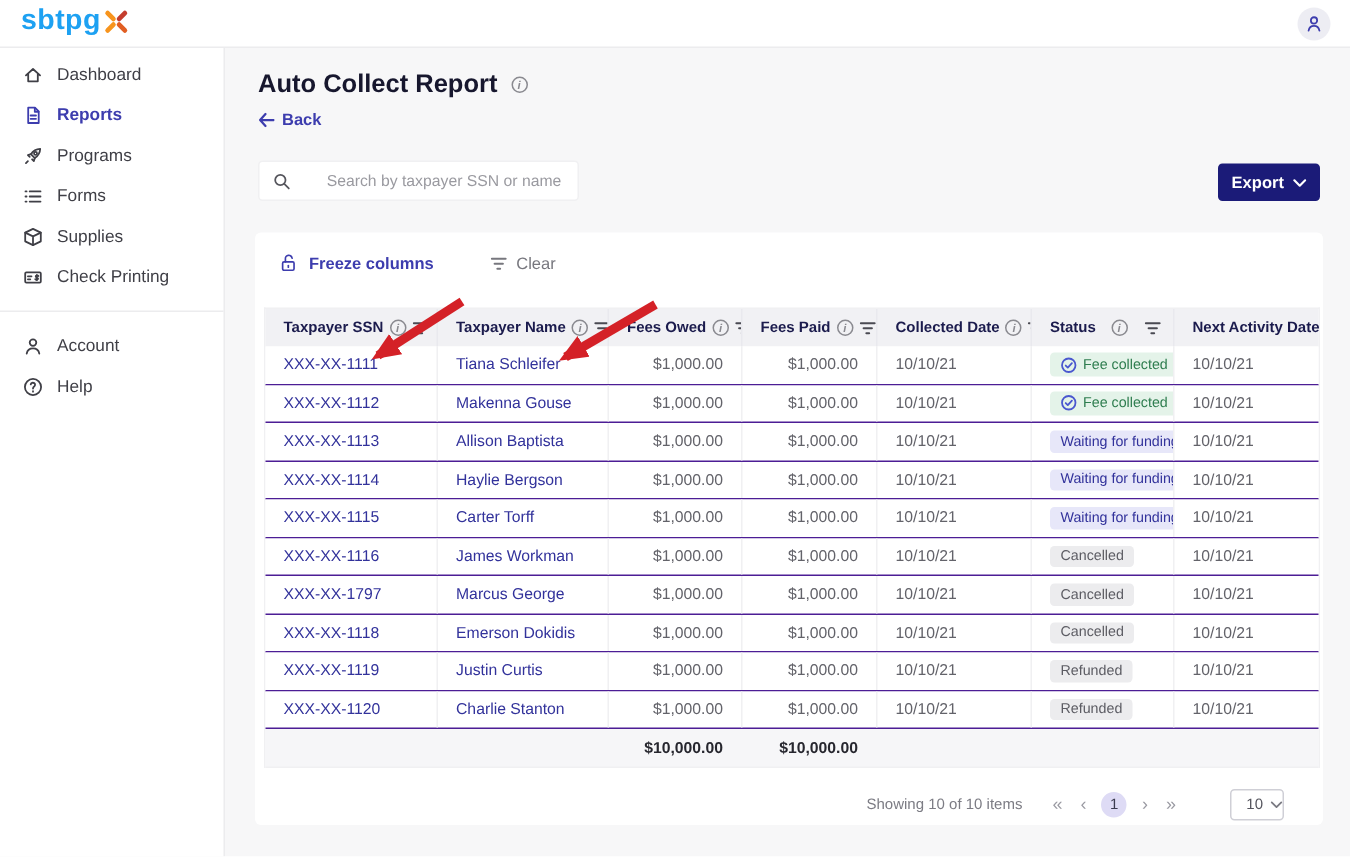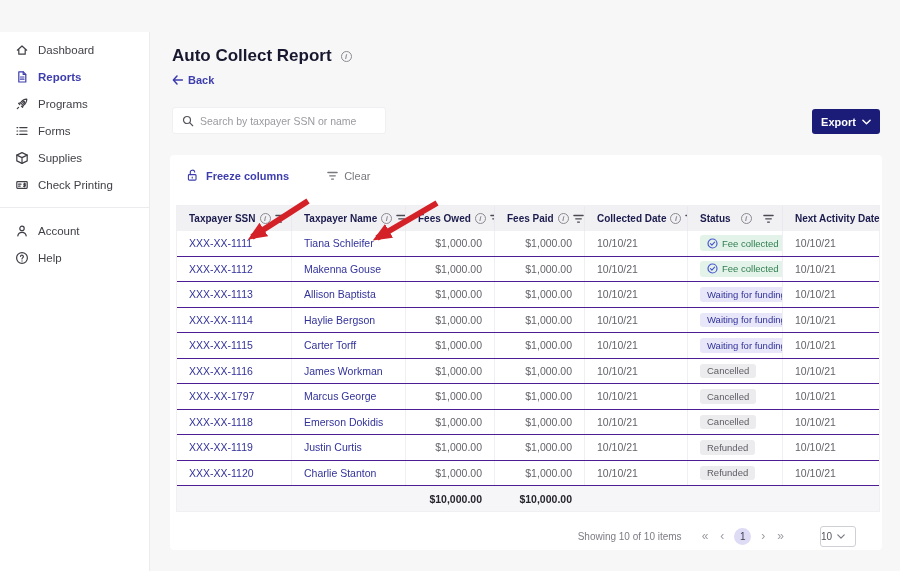--- a/index.html
+++ b/index.html
@@ -29,21 +29,21 @@
   .page-title { font-size:17px; font-weight:bold; color:#17172e; }
   .info-i { display:inline-flex; align-items:center; justify-content:center; width:11px; height:11px;
             border:1px solid #8a8a90; border-radius:50%; color:#8a8a90; font-size:7.5px;
             font-style:italic; font-weight:bold; flex:none; }
   .back-link { position:absolute; left:172px; top:74px; font-size:11px; font-weight:bold;
                color:#3d3dae; display:flex; align-items:center; gap:5px; cursor:pointer; }
 
   
   .search-box { position:absolute; left:172px; top:107px; width:214px; height:27px; background:#fff;
                 border:1px solid #f0f0f2; border-radius:3px; display:flex; align-items:center;
-                padding-left:9px; gap:6px; }
+                padding-left:9px; gap:24px; }
   .search-box input { border:none; outline:none; font-size:10.5px; color:#333; width:170px;
                       font-family:"Liberation Sans", sans-serif; background:transparent; }
   .search-box input::placeholder { color:#9a9aa0; }
   .export-btn { position:absolute; left:812px; top:109px; width:68px; height:25px; background:#1b1b78;
                 color:#fff; font-size:11px; font-weight:bold; border-radius:3px; display:flex;
                 align-items:center; justify-content:center; gap:6px; cursor:pointer; }
 
   
   .card { position:absolute; left:170px; top:155px; width:712px; height:395px; background:#fff;
           border-radius:4px; overflow:hidden; }
@@ -74,31 +74,48 @@
   .totals-row .td { font-weight:bold; color:#26262e; border-left:none; }
 
   
   .card-footer { position:absolute; left:0; right:26px; top:370px; height:22px; display:flex;
                  align-items:center; justify-content:flex-end; font-size:10px; color:#7c7c84; }
   .pg-summary { margin-right:14px; }
   .pg-btn { color:#9a9aa2; font-size:12px; padding:0 6px; cursor:pointer; }
   .pg-current { width:17px; height:17px; border-radius:50%; background:#dedbf5; color:#3c3c50;
                 display:flex; align-items:center; justify-content:center; margin:0 4px; cursor:pointer; }
   .page-size { margin-left:30px; width:36px; height:21px; border:1px solid #cfcfd6; border-radius:3px;
-               background:#fff; display:flex; align-items:center; justify-content:flex-start; gap:5px;
+               background:#fff; display:flex; align-items:center; justify-content:flex-end; gap:5px;
                color:#55555e; cursor:pointer; }
 
   
   .arrows { position:absolute; left:0; top:0; width:900px; height:571px; z-index:6; pointer-events:none; }
 </style>
 </head>
 <body>
 
 <div class="page">
 
+  <div class="topbar">
+    <div class="logo">
+      <span class="logo-text">sbtpg</span>
+      <svg width="17" height="17" viewBox="0 0 16 16">
+        <path d="M2.6 2.6 L6.2 6.2" stroke="#f7941d" stroke-width="3" stroke-linecap="round" fill="none"></path>
+        <path d="M2.6 13.4 L6.2 9.8" stroke="#f7941d" stroke-width="3" stroke-linecap="round" fill="none"></path>
+        <path d="M13.4 2.6 L9.8 6.2" stroke="#c43d2e" stroke-width="3" stroke-linecap="round" fill="none"></path>
+        <path d="M13.4 13.4 L9.8 9.8" stroke="#e15f23" stroke-width="3" stroke-linecap="round" fill="none"></path>
+      </svg>
+    </div>
+    <div class="avatar">
+      <svg class="si" viewBox="0 0 14 14">
+        <circle cx="7" cy="4.6" r="2.1"></circle>
+          <path d="M3.4 11.4 C3.8 9.4 5.2 8.3 7 8.3 C8.8 8.3 10.2 9.4 10.6 11.4"></path>
+      </svg>
+    </div>
+  </div>
 
   <div class="sidebar">
     <div id="side-main">
         <div class="side-item">
           <svg class="si" viewBox="0 0 14 14">
             <path d="M2.3 7.2 L7 3 L11.7 7.2 M3.8 6.4 V11.2 H10.2 V6.4"></path>
           </svg>
           <span>Dashboard</span>
         </div>
         <div class="side-item active">

